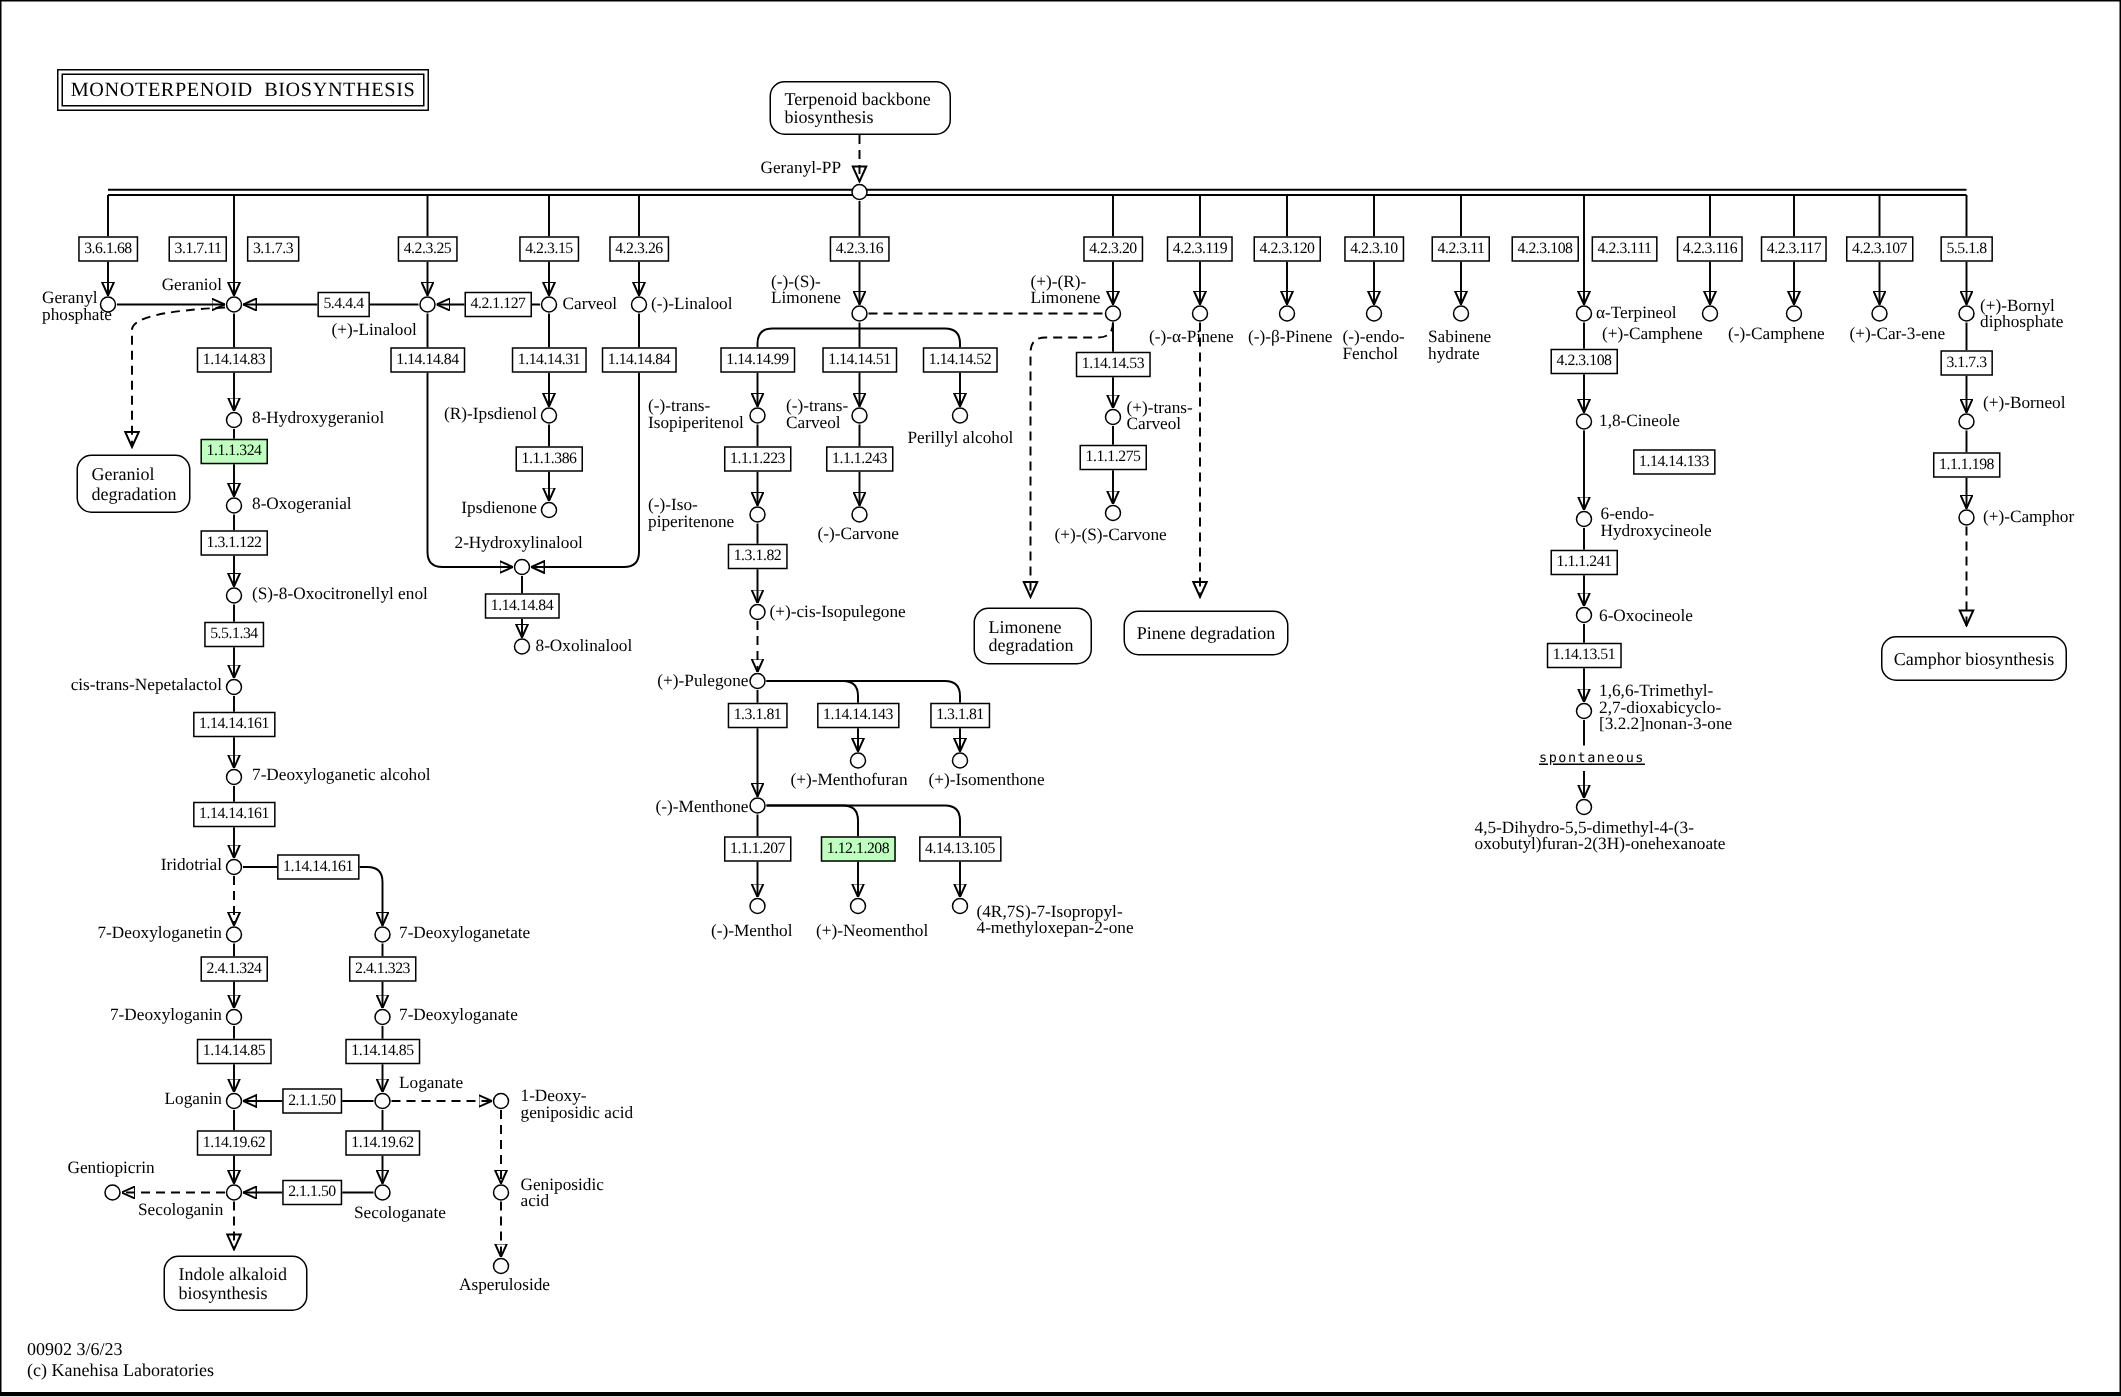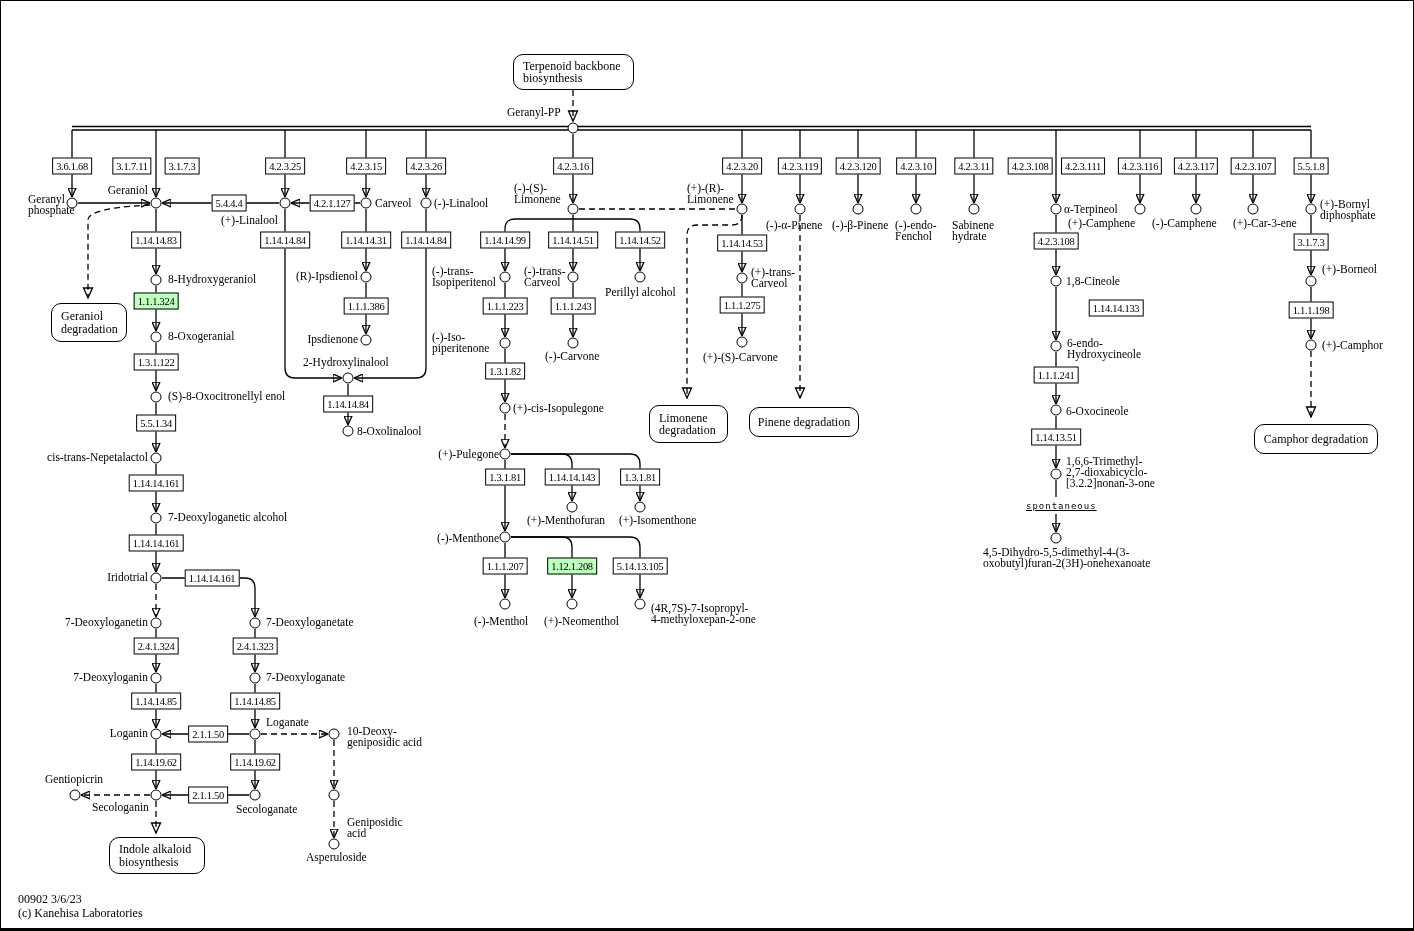--- a/index.html
+++ b/index.html
@@ -187,21 +187,21 @@
 <div class="ec" style="left:573px;top:240px">1.14.14.51</div>
 <div class="ec" style="left:640px;top:240px">1.14.14.52</div>
 <div class="ec" style="left:505px;top:306px">1.1.1.223</div>
 <div class="ec" style="left:573px;top:306px">1.1.1.243</div>
 <div class="ec" style="left:505px;top:371px">1.3.1.82</div>
 <div class="ec" style="left:505px;top:477px">1.3.1.81</div>
 <div class="ec" style="left:572px;top:477px">1.14.14.143</div>
 <div class="ec" style="left:640px;top:477px">1.3.1.81</div>
 <div class="ec" style="left:505px;top:566px">1.1.1.207</div>
 <div class="ec hl" style="left:572px;top:566px">1.12.1.208</div>
-<div class="ec" style="left:640px;top:566px">5.14.13.105</div>
+<div class="ec" style="left:640px;top:566px">4.14.13.105</div>
 
 <div class="ec" style="left:742px;top:243px">1.14.14.53</div>
 <div class="ec" style="left:742px;top:305px">1.1.1.275</div>
 
 <div class="ec" style="left:1056px;top:241px">4.2.3.108</div>
 <div class="ec" style="left:1116px;top:308px">1.14.14.133</div>
 <div class="ec" style="left:1056px;top:375px">1.1.1.241</div>
 <div class="ec" style="left:1056px;top:437px">1.14.13.51</div>
 
 <div class="ec" style="left:1311px;top:242px">3.1.7.3</div>
@@ -297,26 +297,26 @@
 <div class="cl" style="left:168px;top:391px">(S)-8-Oxocitronellyl enol</div>
 <div class="cl r" style="right:1266px;top:452px">cis-trans-Nepetalactol</div>
 <div class="cl" style="left:168px;top:512px">7-Deoxyloganetic alcohol</div>
 <div class="cl r" style="right:1266px;top:572px">Iridotrial</div>
 <div class="cl r" style="right:1266px;top:617px">7-Deoxyloganetin</div>
 <div class="cl" style="left:266px;top:617px">7-Deoxyloganetate</div>
 <div class="cl r" style="right:1266px;top:672px">7-Deoxyloganin</div>
 <div class="cl" style="left:266px;top:672px">7-Deoxyloganate</div>
 <div class="cl r" style="right:1266px;top:728px">Loganin</div>
 <div class="cl" style="left:266px;top:717px">Loganate</div>
-<div class="cl" style="left:347px;top:726px">10-Deoxy-
+<div class="cl" style="left:347px;top:726px">1-Deoxy-
 geniposidic acid</div>
 <div class="cl" style="left:45px;top:774px">Gentiopicrin</div>
 <div class="cl" style="left:92px;top:802px">Secologanin</div>
 <div class="cl" style="left:236px;top:804px">Secologanate</div>
-<div class="cl" style="left:347px;top:817px">Geniposidic
+<div class="cl" style="left:347px;top:785px">Geniposidic
 acid</div>
 <div class="cl" style="left:306px;top:852px">Asperuloside</div>
 <div class="cl r" style="right:1056px;top:271px">(R)-Ipsdienol</div>
 <div class="cl r" style="right:1056px;top:334px">Ipsdienone</div>
 <div class="cl" style="left:303px;top:357px">2-Hydroxylinalool</div>
 <div class="cl" style="left:357px;top:426px">8-Oxolinalool</div>
 <div class="cl" style="left:432px;top:266px">(-)-trans-
 Isopiperitenol</div>
 <div class="cl" style="left:524px;top:266px">(-)-trans-
 Carveol</div>
@@ -351,19 +351,20 @@
 
 <div class="mb" style="left:513px;top:54px;width:121px;height:36px">Terpenoid backbone
 biosynthesis</div>
 <div class="mb" style="left:51px;top:303px;width:76px;height:39px">Geraniol
 degradation</div>
 <div class="mb" style="left:649px;top:405px;width:79px;height:38px">Limonene
 degradation</div>
 <div class="mb c1" style="left:749px;top:407px;width:110px;height:30px">Pinene degradation</div>
 <div class="mb" style="left:109px;top:837px;width:96px;height:37px">Indole alkaloid
 biosynthesis</div>
-<div class="mb c1" style="left:1254px;top:424px;width:124px;height:30px">Camphor degradation</div>
-
+<div class="mb c1" style="left:1254px;top:424px;width:124px;height:30px">Camphor biosynthesis</div>
+
+<div id="titlebox">MONOTERPENOID  BIOSYNTHESIS</div>
 <div class="ft" style="left:18px;top:893px">00902 3/6/23</div>
 <div class="ft" style="left:18px;top:907px">(c) Kanehisa Laboratories</div>
 
 <div id="frame"></div>
 </div>
 
 </body></html>

